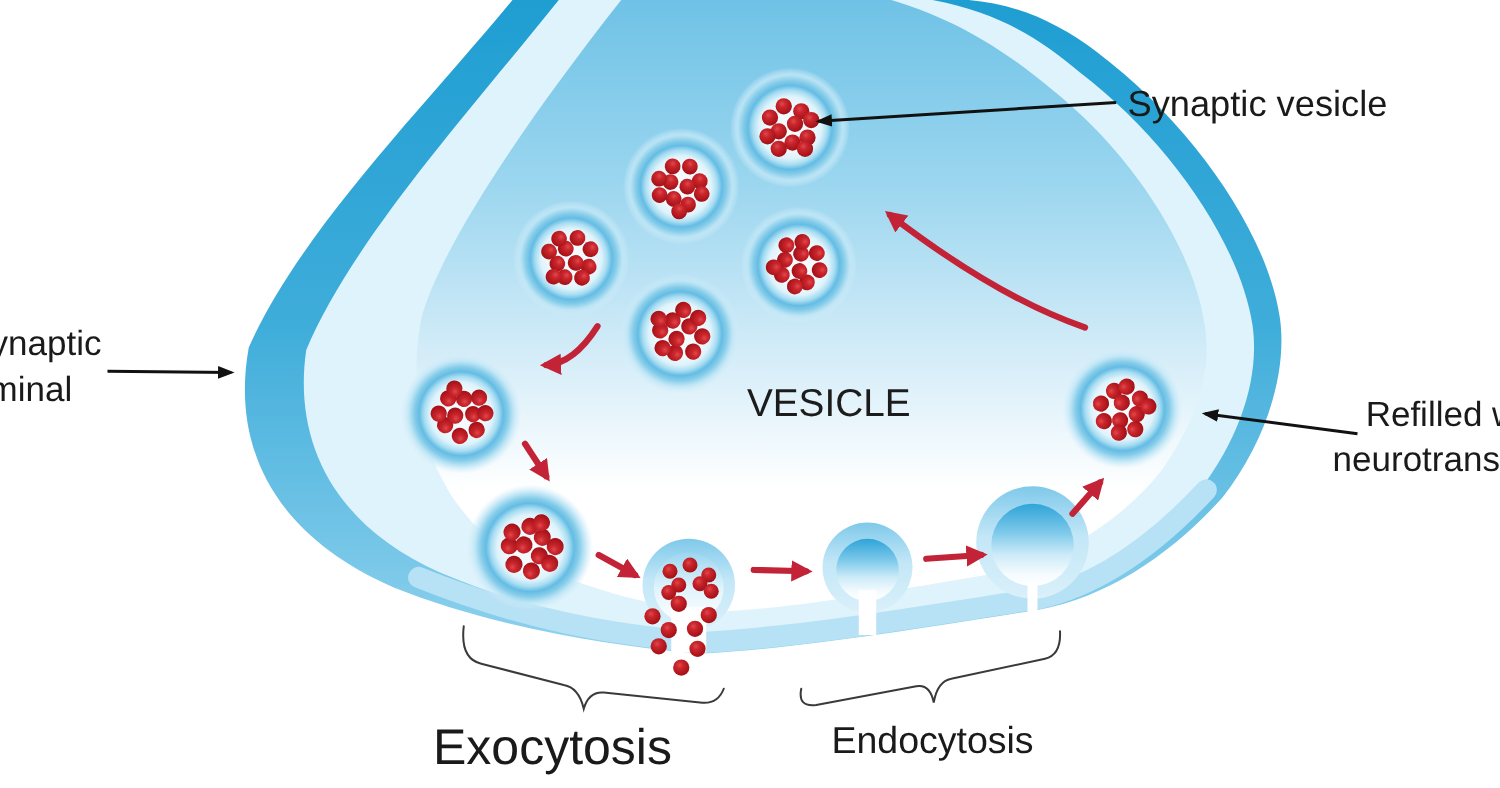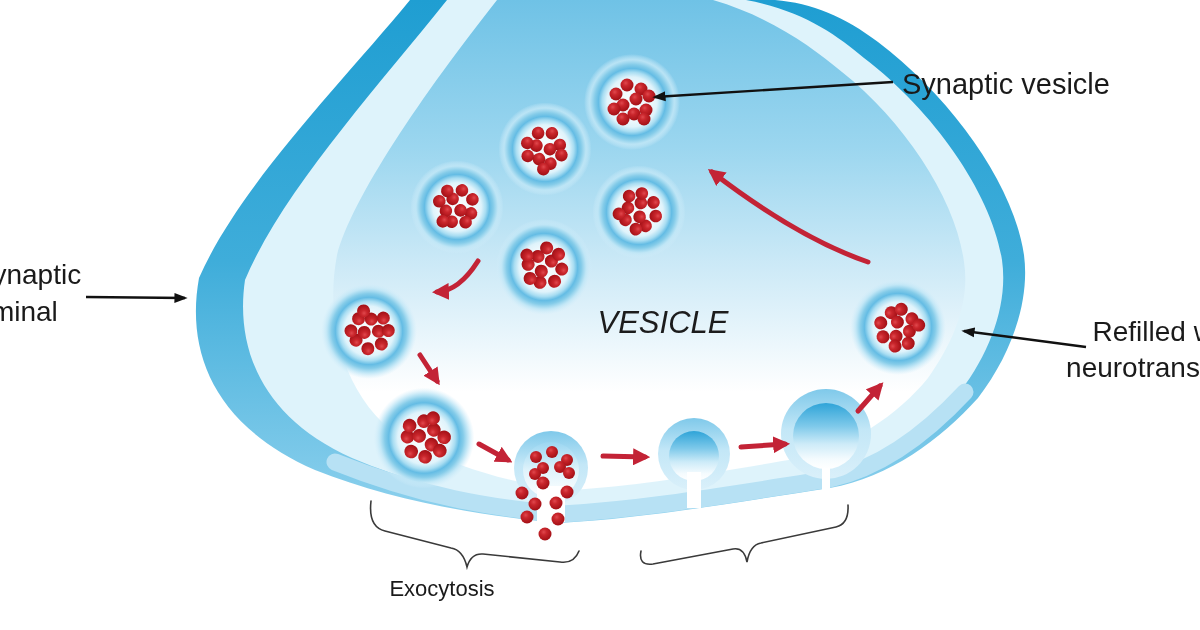--- a/index.html
+++ b/index.html
@@ -5,22 +5,22 @@
   html,body{margin:0;padding:0;background:#fff;}
   .stage{position:relative;width:1200px;height:630px;overflow:hidden;background:#fff;
          font-family:"Liberation Sans",sans-serif;color:#1a1a1a;border-radius:14px;}
   .stage svg{position:absolute;left:0;top:0;}
   .lbl{position:absolute;color:#1a1a1a;white-space:nowrap;}
   .lbl .ln{white-space:nowrap;}
   .c{text-align:center;}
   #lbl-synaptic{left:902px;top:68px;font-size:29px;}
   #lbl-presyn{left:-92px;top:256px;width:200px;font-size:28px;line-height:37px;}
   #lbl-refilled{left:1018px;top:314px;width:300px;font-size:28px;line-height:36px;}
-  #lbl-title{left:563px;top:303px;width:200px;font-size:31px;line-height:40px;color:#1c1c1c;font-style:italic;}
-  #lbl-exo{left:342px;top:576px;width:200px;font-size:22px;}
+  #lbl-title{left:563px;top:303px;width:200px;font-size:31px;line-height:40px;color:#1c1c1c;}
+  #lbl-exo{left:342px;top:576px;width:200px;font-size:40px;}
   #lbl-endo{left:646px;top:576px;width:200px;font-size:30px;}
 </style>
 </head>
 <body>
 
 <div class="stage">
 
   <svg id="fig" width="1200" height="630" viewBox="0 0 1200 630">
     <defs>
       <linearGradient id="gMem" x1="0" y1="0" x2="0" y2="1">
@@ -265,14 +265,15 @@
     <div class="ln">Refilled with</div>
     <div class="ln">neurotransmitter</div>
   </div>
 
   <div class="lbl c" id="lbl-title">
     <div class="ln">VESICLE</div>
   </div>
 
   <div class="lbl c" id="lbl-exo">Exocytosis</div>
 
+  <div class="lbl c" id="lbl-endo">Endocytosis</div>
 
 </div>
 
 </body></html>

